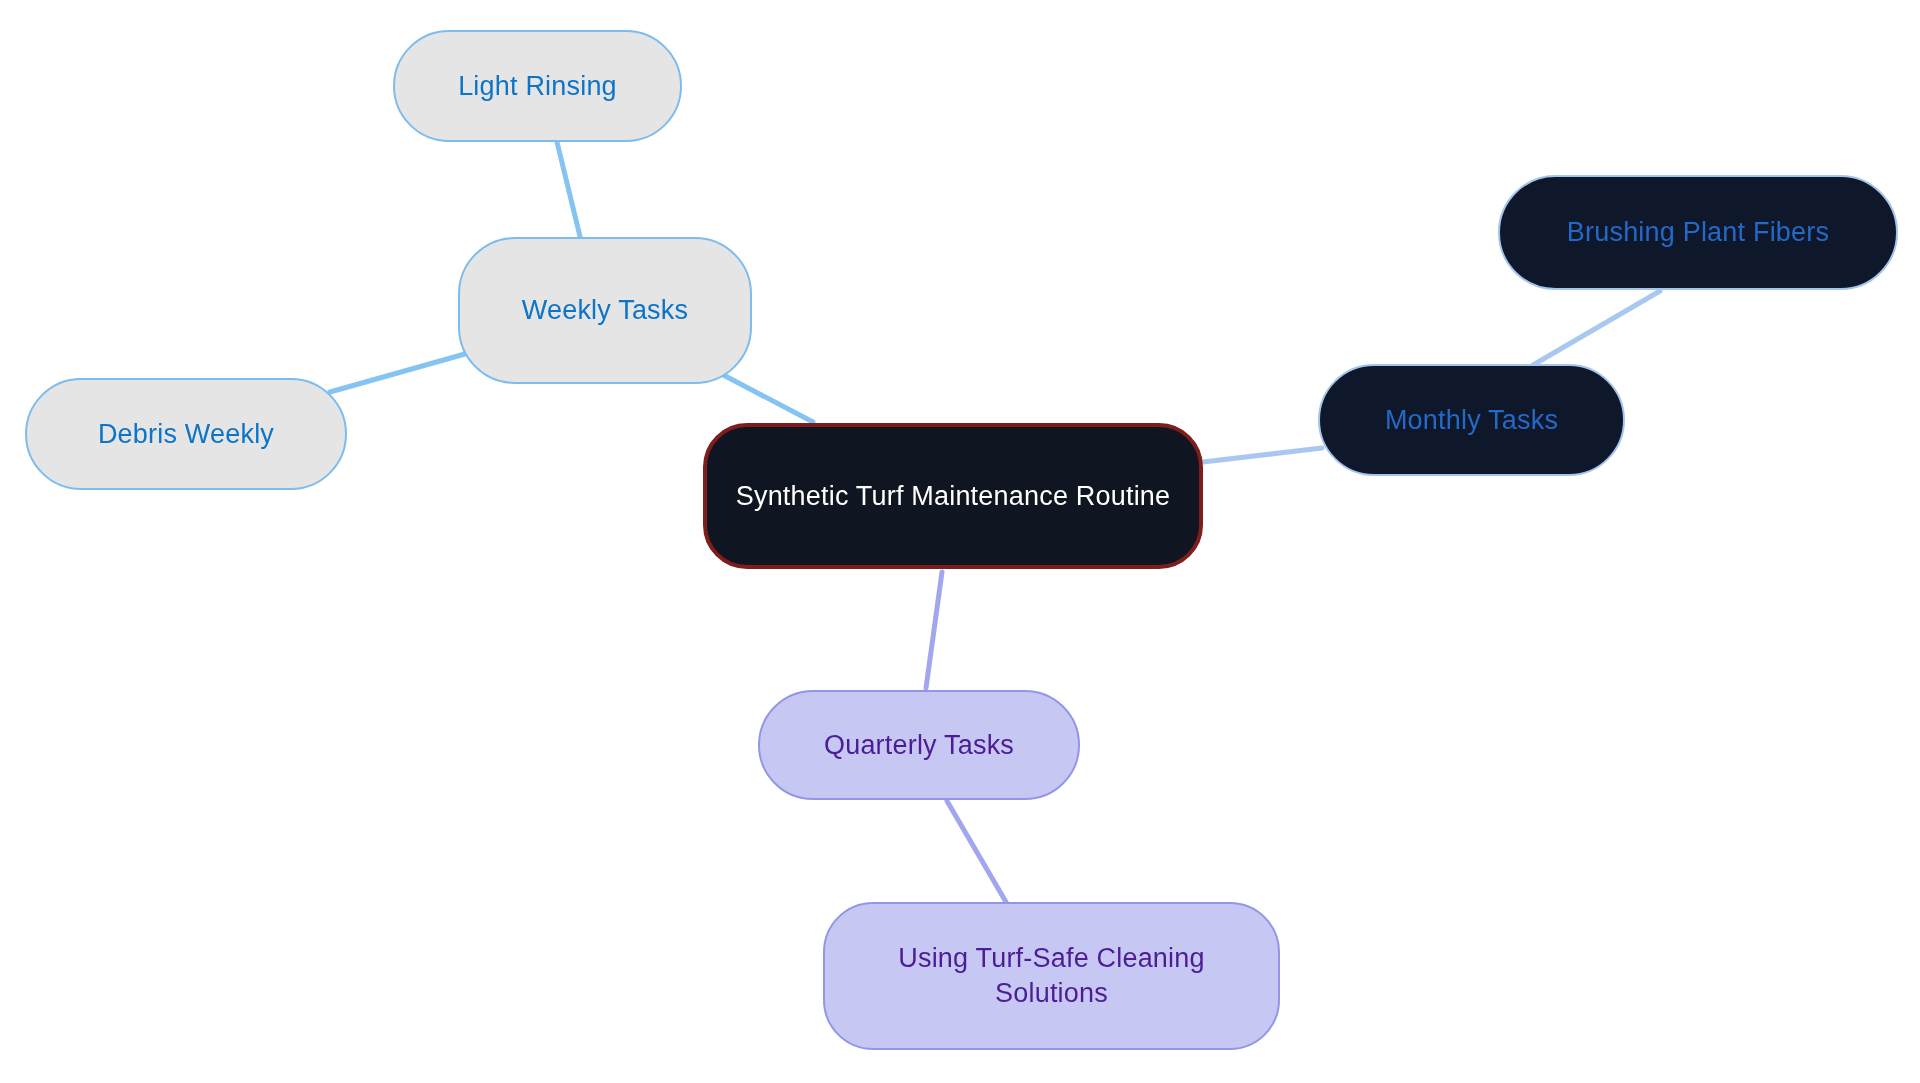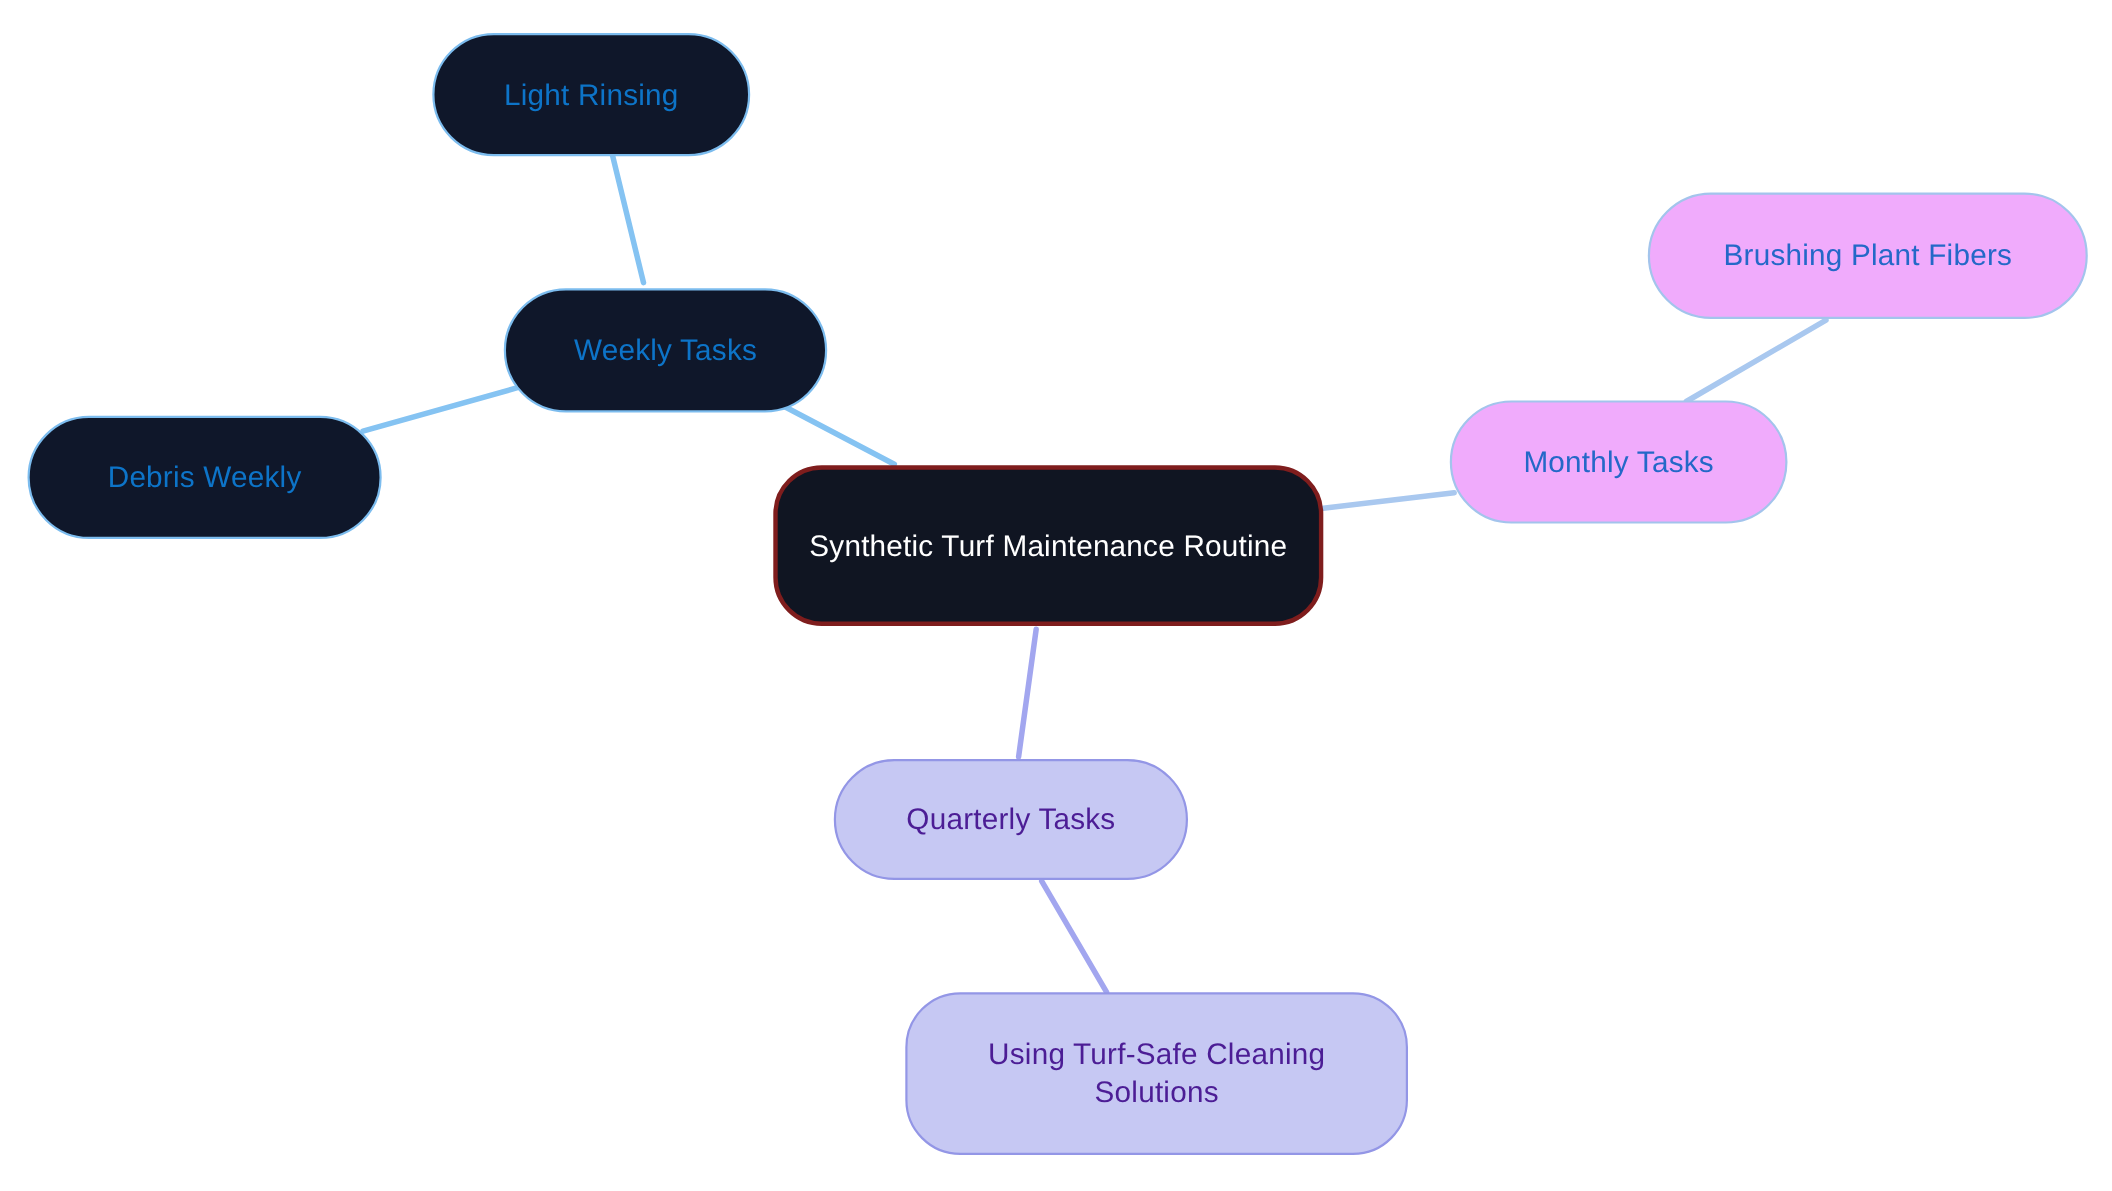--- a/index.html
+++ b/index.html
@@ -35,37 +35,37 @@
   .node .label { display: block; padding: 0 28px; }
 
   .center-node {
     left: 703px; top: 423px; width: 500px; height: 146px;
     background: #101522;
     border: 4px solid #7f1d1d;
     border-radius: 44px;
     color: #ffffff;
   }
   .branch-weekly {
-    background: #0f172a;
+    background: #e5e5e5;
     border: 2px solid #7cbcee;
     color: #0d74c8;
     align-items: center;
   }
   .branch-monthly {
-    background: #f0abfc;
+    background: #0f172a;
     border: 2px solid #a3c4ec;
     color: #2468c8;
   }
   .branch-quarterly {
     background: #c6c8f3;
     border: 2px solid #9396e6;
     color: #4c1d95;
   }
 
-  .node-weekly      { left: 458px;  top: 262px; width: 294px; height: 113px; border-radius: 57px; }
+  .node-weekly      { left: 458px;  top: 237px; width: 294px; height: 147px; border-radius: 57px; }
   .node-light       { left: 393px;  top: 30px;  width: 289px; height: 112px; border-radius: 56px; }
   .node-debris      { left: 25px;   top: 378px; width: 322px; height: 112px; border-radius: 56px; }
   .node-monthly     { left: 1318px; top: 364px; width: 307px; height: 112px; border-radius: 58px; }
   .node-brushing    { left: 1498px; top: 175px; width: 400px; height: 115px; border-radius: 58px; }
   .node-quarterly   { left: 758px;  top: 690px; width: 322px; height: 110px; border-radius: 55px; }
   .node-cleaning    { left: 823px;  top: 902px; width: 457px; height: 148px; border-radius: 50px; }
   .node-cleaning .label { padding: 0 40px; }
 </style>
 </head>
 <body>

